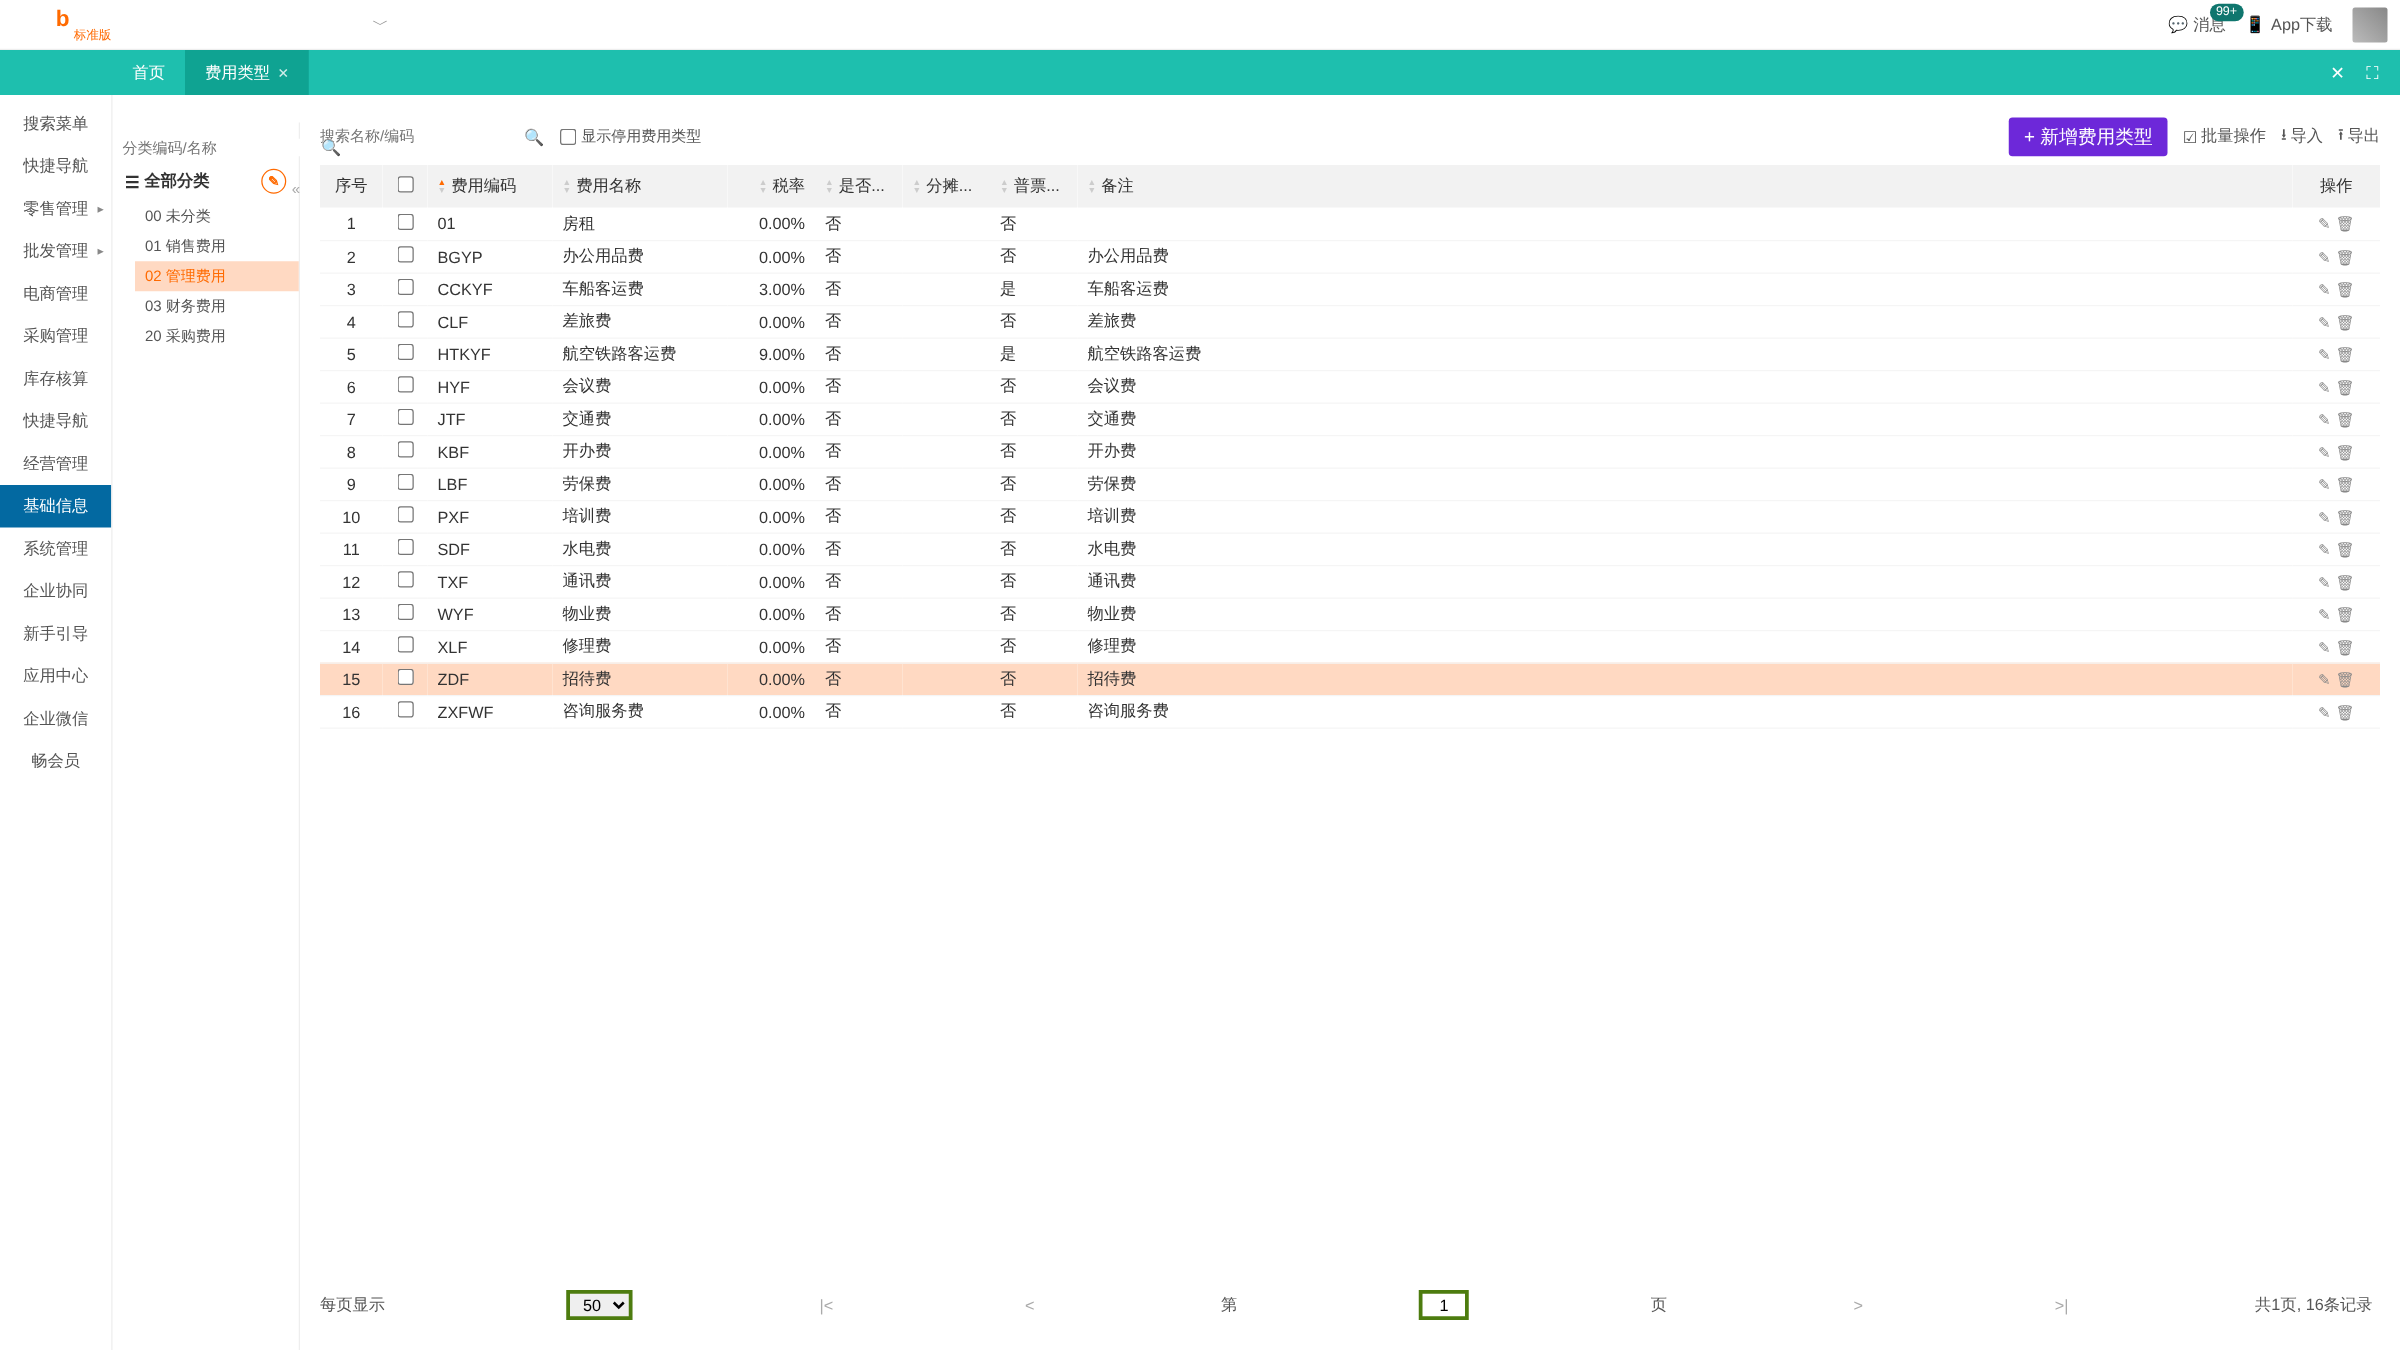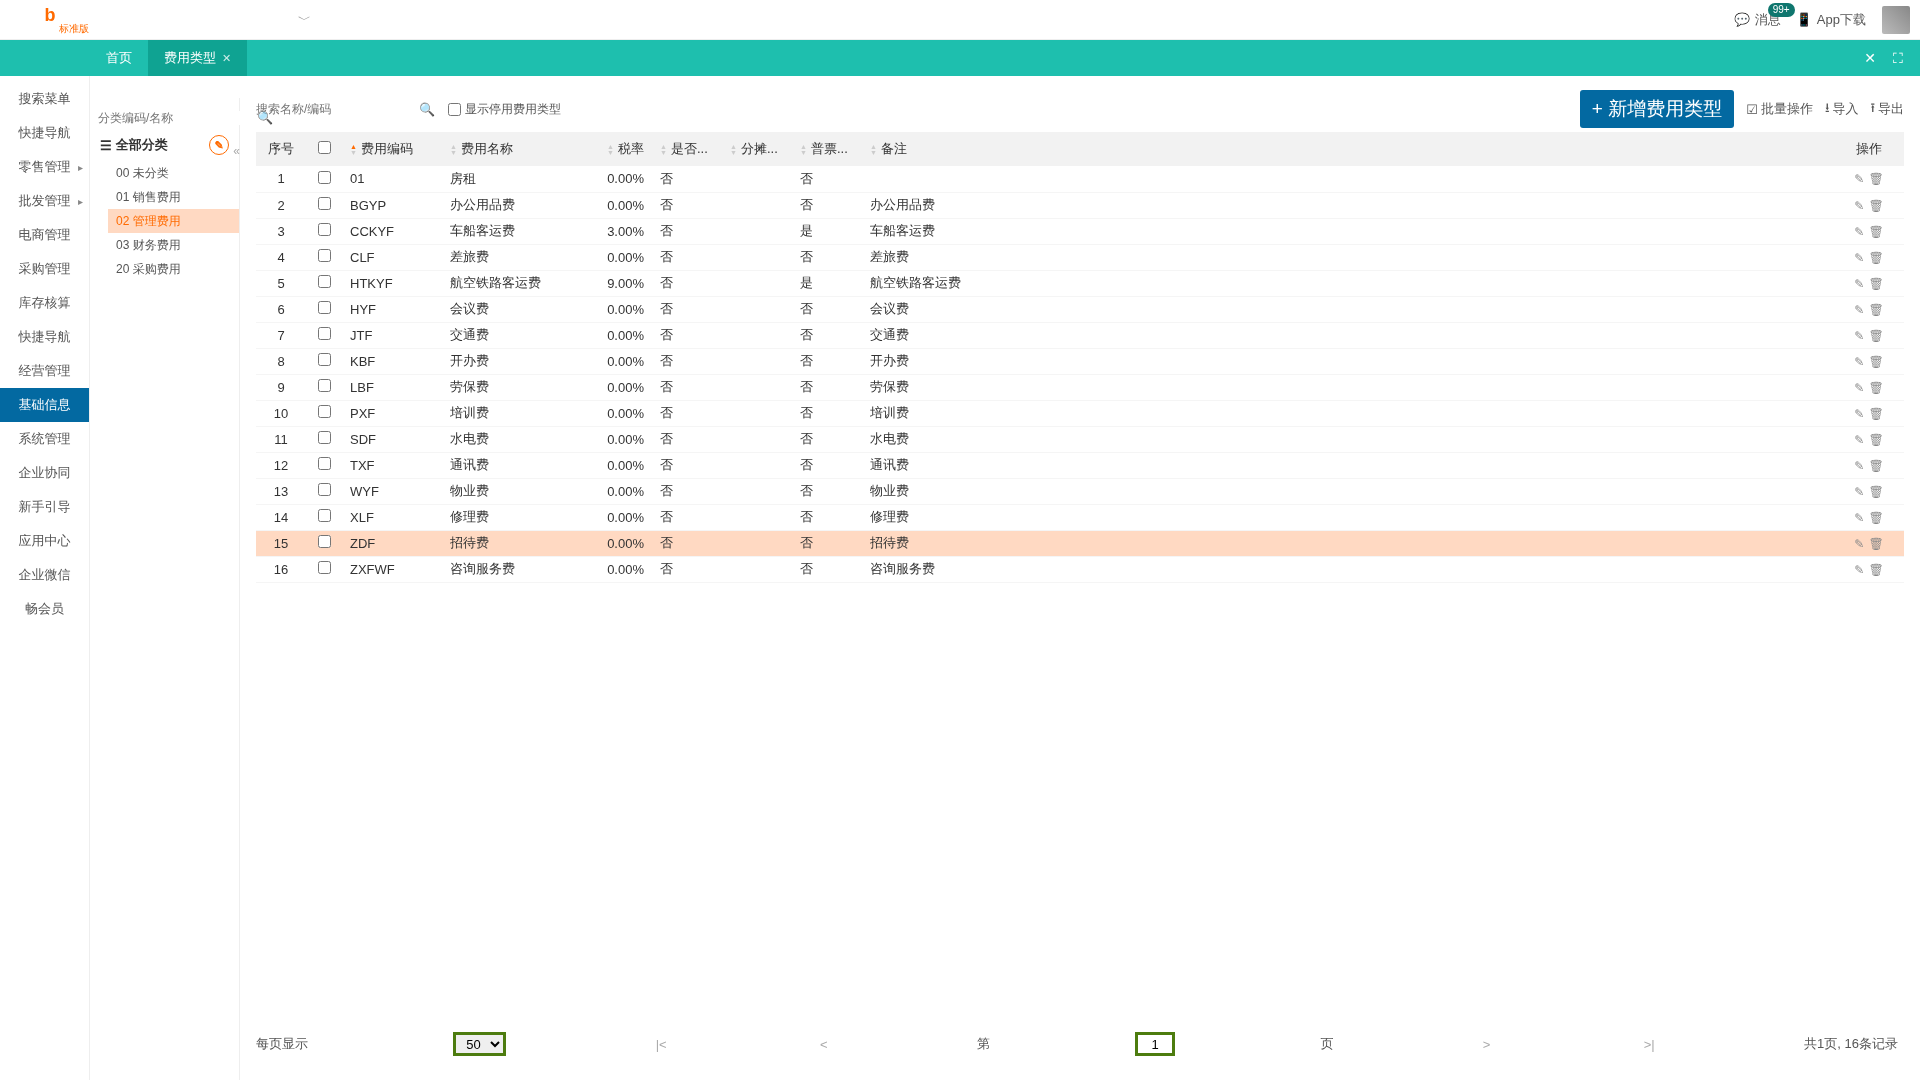--- a/index.html
+++ b/index.html
@@ -37,21 +37,21 @@
 .cat-list { padding-left: 18px; }
 .cat-item { height: 24px; display: flex; align-items: center; padding: 0 8px; color: #555; font-size: 12px; cursor: pointer; }
 .cat-item.active { background: #ffd9c2; color: #ff6a00; }
 .main { flex: 1; padding: 16px 16px; display: flex; flex-direction: column; overflow: hidden; }
 .main-toolbar { display: flex; align-items: center; gap: 12px; height: 34px; }
 .search-box { display: flex; align-items: center; width: 180px; }
 .search-box input { flex: 1; border: none; outline: none; font-size: 12px; color: #888; }
 .search-box .sicon { color: #ff6a00; cursor: pointer; }
 .chk-label { display: flex; align-items: center; gap: 4px; color: #555; font-size: 12px; cursor: pointer; }
 .tool-spacer { flex: 1; }
-.btn-primary { background: #0369a1; color: #fff; border: none; padding: 6px 12px; border-radius: 3px; cursor: pointer; font-size: 19px; }
+.btn-primary { background: #6d28d9; color: #fff; border: none; padding: 6px 12px; border-radius: 3px; cursor: pointer; font-size: 15px; }
 .link-btn { color: #555; cursor: pointer; display: flex; align-items: center; gap: 3px; font-size: 13px; }
 .table-wrap { flex: 1; overflow: auto; margin-top: 6px; }
 table { width: 100%; border-collapse: collapse; font-size: 13px; }
 thead th { background: #f2f2f2; height: 34px; text-align: left; padding: 0 8px; font-weight: normal; color: #333; position: sticky; top: 0; }
 tbody td { height: 26px; padding: 0 8px; border-bottom: 1px solid #f5f5f5; }
 tbody tr.hl { background: #ffd9c2; }
 .col-seq { width: 50px; text-align: center; }
 .col-chk { width: 36px; text-align: center; }
 .col-code { width: 100px; }
 .col-name { width: 140px; }

